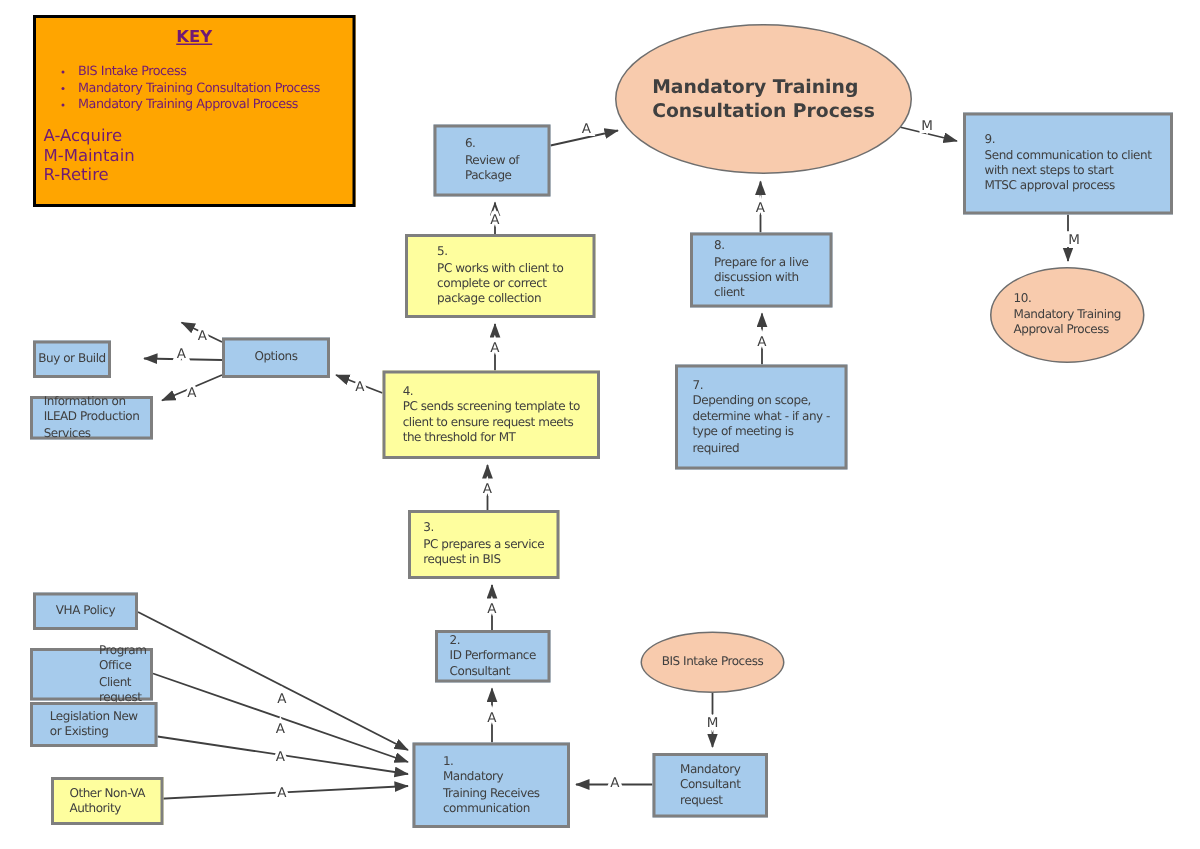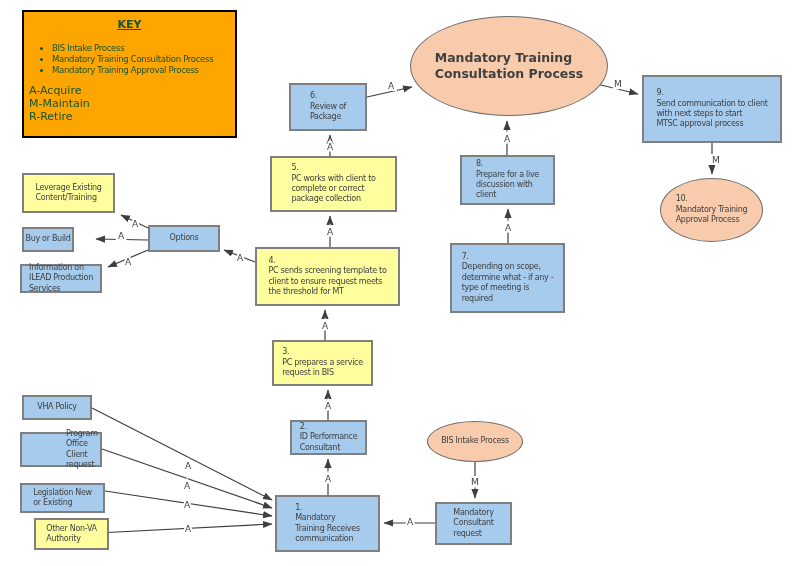--- a/index.html
+++ b/index.html
@@ -11,21 +11,21 @@
         letter-spacing:-0.3px;white-space:pre-line;padding:1px;}
   .blue{background:#A6CBEC;}
   .yellow{background:#FEFE9E;}
   .ellipse{border-radius:50%;background:#F8CBAD;border:1.5px solid #6e6e6e;}
   .main-ellipse{font-size:12.5px;font-weight:bold;color:#404040;letter-spacing:0;}
   .edge-label{font-size:9px;fill:#3f3f3f;stroke:#ffffff;stroke-width:4px;paint-order:stroke;
               text-anchor:middle;dominant-baseline:middle;font-family:"DejaVu Sans",sans-serif;}
   .edge-line{stroke:#3f3f3f;stroke-width:1.2;fill:none;}
   
   #key{position:absolute;left:22px;top:10px;width:215px;height:128px;box-sizing:border-box;
-       background:#FFA500;border:2px solid #000000;color:#14532d;padding:4px 4px;}
+       background:#FFA500;border:2px solid #000000;color:#701a75;padding:4px 4px;}
   #key .key-title{text-align:center;font-weight:bold;font-size:11px;text-decoration:underline;margin-top:2px;}
   #key ul{margin:12px 0 0 24px;padding:0;font-size:8.5px;letter-spacing:-0.3px;}
   #key ul li{margin:1px 0;}
   #key .legend{font-size:11px;line-height:1.2;margin-top:9px;margin-left:1px;}
   
   #main-process{left:410px;top:16px;width:198px;height:100px;}
   #step6{left:289px;top:83px;width:78px;height:48px;}
   #step5{left:270px;top:156px;width:127px;height:56px;}
   #step4{left:255px;top:247px;width:145px;height:59px;}
   #step3{left:272px;top:340px;width:101px;height:46px;}
@@ -36,21 +36,21 @@
   #step8{left:460px;top:155px;width:95px;height:50px;}
   #step7{left:450px;top:243px;width:115px;height:70px;}
   #step9{left:642px;top:75px;width:140px;height:68px;}
   #step10{left:660px;top:178px;width:103px;height:64px;}
   #leverage{left:22px;top:173px;width:93px;height:40px;}
   #buy-or-build{left:22px;top:227px;width:52px;height:25px;}
   #ilead{left:20px;top:264px;width:82px;height:29px;}
   #options{left:148px;top:225px;width:72px;height:27px;}
   #vha-policy{left:22px;top:395px;width:70px;height:25px;}
   #program-office{left:20px;top:432px;width:82px;height:35px;padding-left:44px;}
-  #legislation{left:20px;top:483px;width:85px;height:30px;}
+  #legislation{left:20px;top:468px;width:85px;height:30px;}
   #other-authority{left:22px;top:518px;width:75px;height:32px;margin-left:12px;}
 </style>
 </head>
 <body>
 
 <div id="canvas">
 
   <div id="key">
     <div class="key-title">KEY</div>
     <ul>
@@ -153,22 +153,20 @@
 client</div>
   <div id="step9" class="node blue">9.
 Send communication to client
 with next steps to start
 MTSC approval process</div>
 
   <div id="pc-request" class="node blue">Mandatory
 Consultant
 request</div>
   <div id="options" class="node blue">Options</div>
-  <div id="leverage" class="node yellow">Leverage Existing
-Content/Training</div>
   <div id="buy-or-build" class="node blue">Buy or Build</div>
   <div id="ilead" class="node blue">Information on
 ILEAD Production
 Services</div>
   <div id="vha-policy" class="node blue">VHA Policy</div>
   <div id="program-office" class="node blue">Program Office
 Client request</div>
   <div id="legislation" class="node blue">Legislation New
 or Existing</div>
   <div id="other-authority" class="node yellow">Other Non-VA

